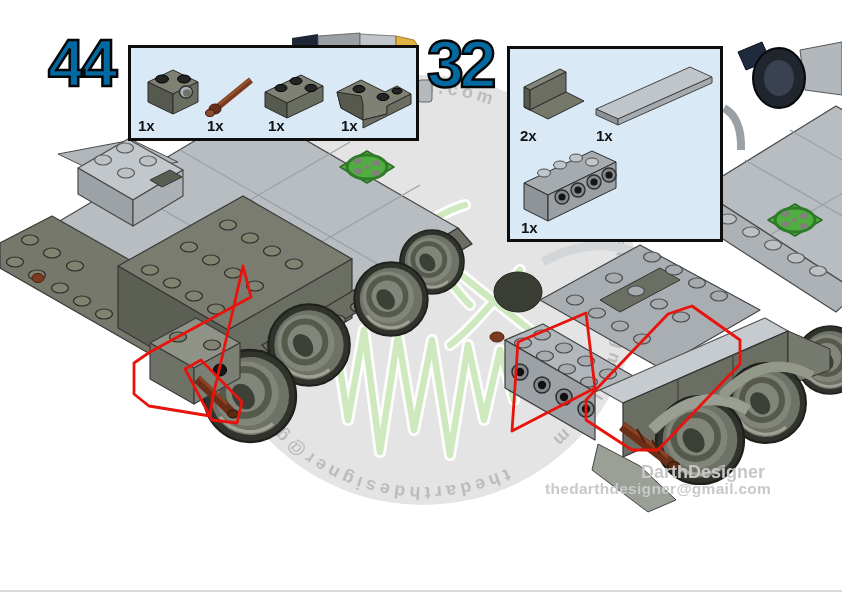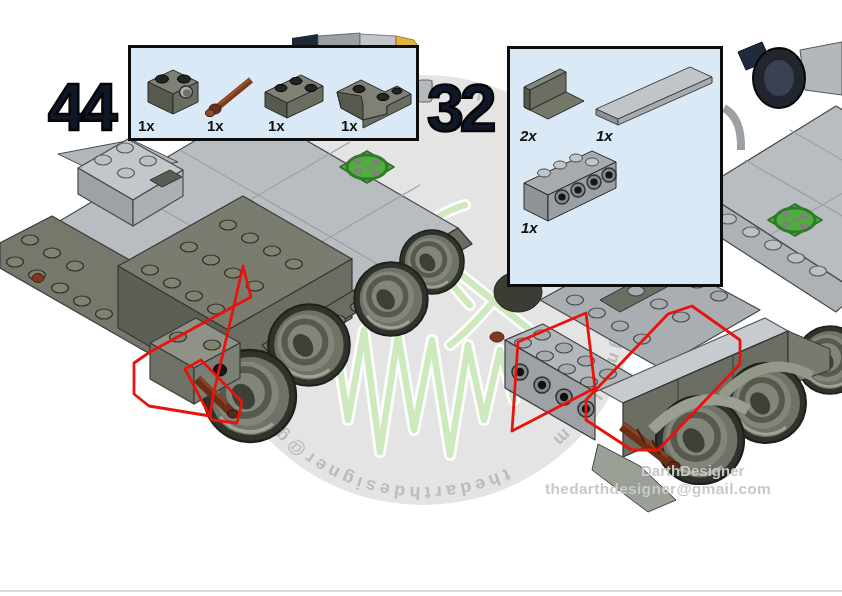--- a/index.html
+++ b/index.html
@@ -2,27 +2,27 @@
 <html><head>
 <meta charset="utf-8">
 <style>
   html,body{margin:0;padding:0;}
   body{width:842px;height:596px;overflow:hidden;background:#fff;font-family:"Liberation Sans",sans-serif;position:relative;}
   .page{position:absolute;inset:0;width:842px;height:596px;background:#fff;}
   svg text{user-select:none;}
   #scene{position:absolute;left:0;top:0;z-index:1;}
   .parts-box{position:absolute;background:#d9eaf6;border:3px solid #0d0d0d;box-sizing:border-box;z-index:2;}
   #box44{left:128px;top:45px;width:291px;height:96px;}
-  #box45{left:507px;top:46px;width:216px;height:241px;font-style:italic;}
-  .step-number{position:absolute;z-index:3;font-weight:bold;font-size:66px;line-height:1;color:#0f172a;-webkit-text-stroke:2.5px #060606;letter-spacing:-4px;margin-top:44px;}
+  #box45{left:507px;top:46px;width:216px;height:196px;}
+  .step-number{position:absolute;z-index:3;font-weight:bold;font-size:66px;line-height:1;color:#0369a1;-webkit-text-stroke:2.5px #060606;letter-spacing:-4px;}
   #num44{left:48px;top:30px;}
   #num45{left:427px;top:31px;}
   .preview-overlay{position:absolute;left:14px;top:243px;z-index:4;font-size:132px;line-height:1;white-space:nowrap;letter-spacing:3px;color:rgba(255,255,255,0.82);-webkit-text-stroke:2px rgba(112,112,112,0.65);}
   .sig{position:absolute;z-index:4;font-weight:bold;color:#c7c7c7;white-space:nowrap;}
-  #sig-name{left:641px;top:462px;font-size:15px;}
+  #sig-name{left:641px;top:462px;font-size:18px;}
   #sig-email{left:545px;top:480px;font-size:15.5px;letter-spacing:.3px;color:#c9c9c9;}
   .bottom-divider{position:absolute;left:0;top:590px;width:842px;height:2px;background:#dadada;z-index:5;}
   .qty{font-size:15px;font-weight:bold;fill:#111;}
 </style>
 </head>
 <body>
 
 <div class="page">
 
 <svg id="scene" width="842" height="596" viewBox="0 0 842 596">

